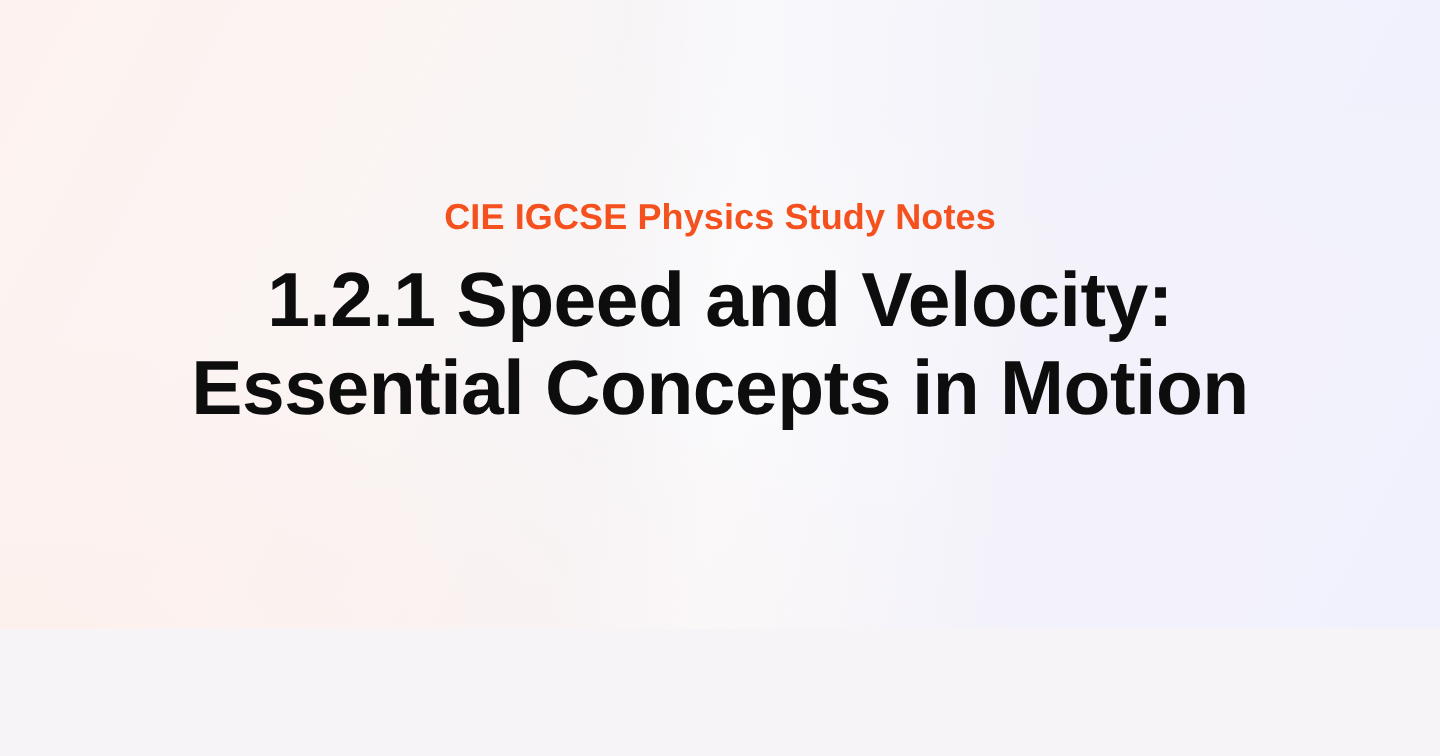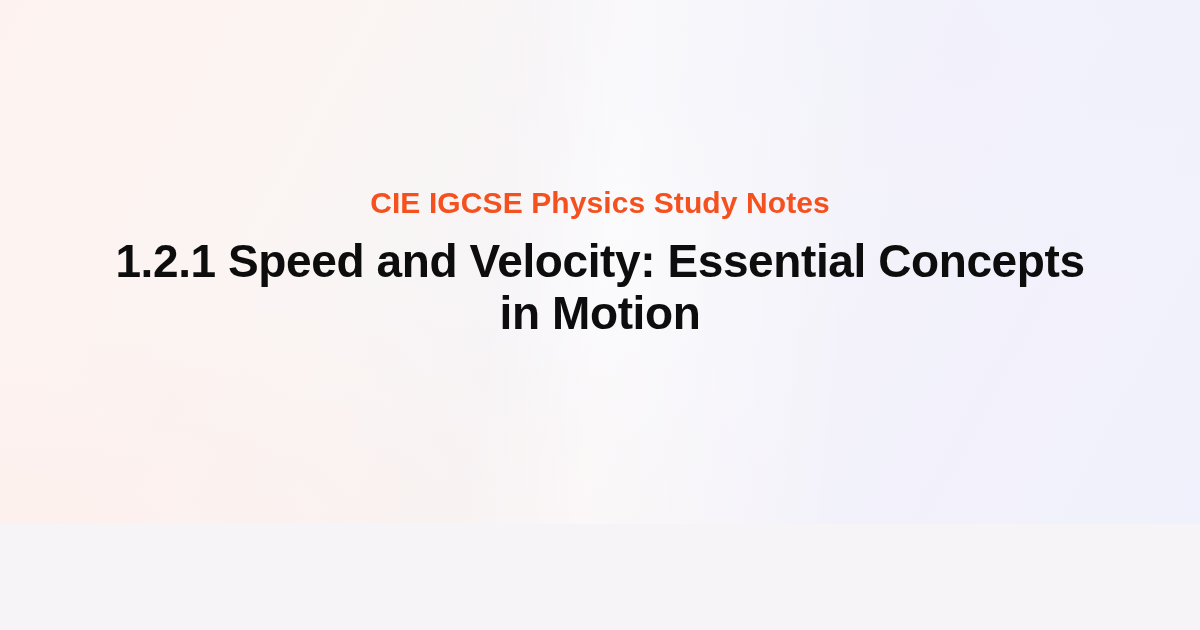--- a/index.html
+++ b/index.html
@@ -85,21 +85,21 @@
     font-size: 30px;
     font-weight: 700;
     letter-spacing: 0.1px;
     line-height: 1.2;
     color: #f4511e;
     margin: 0 0 14px 0;
     white-space: nowrap;
   }
 
   .headline {
-    font-size: 46px;
+    font-size: 64px;
     font-weight: 700;
     line-height: 1.14;
     letter-spacing: -0.4px;
     color: #0d0d0d;
     margin: 0;
     max-width: 990px;
   }
 </style>
 </head>
 <body>

